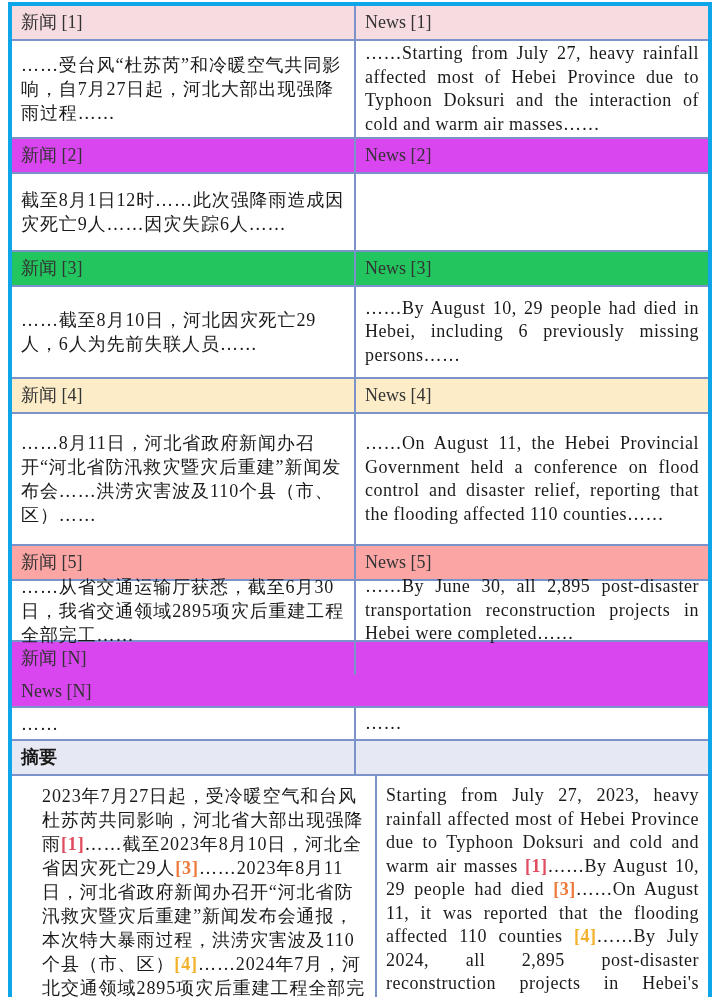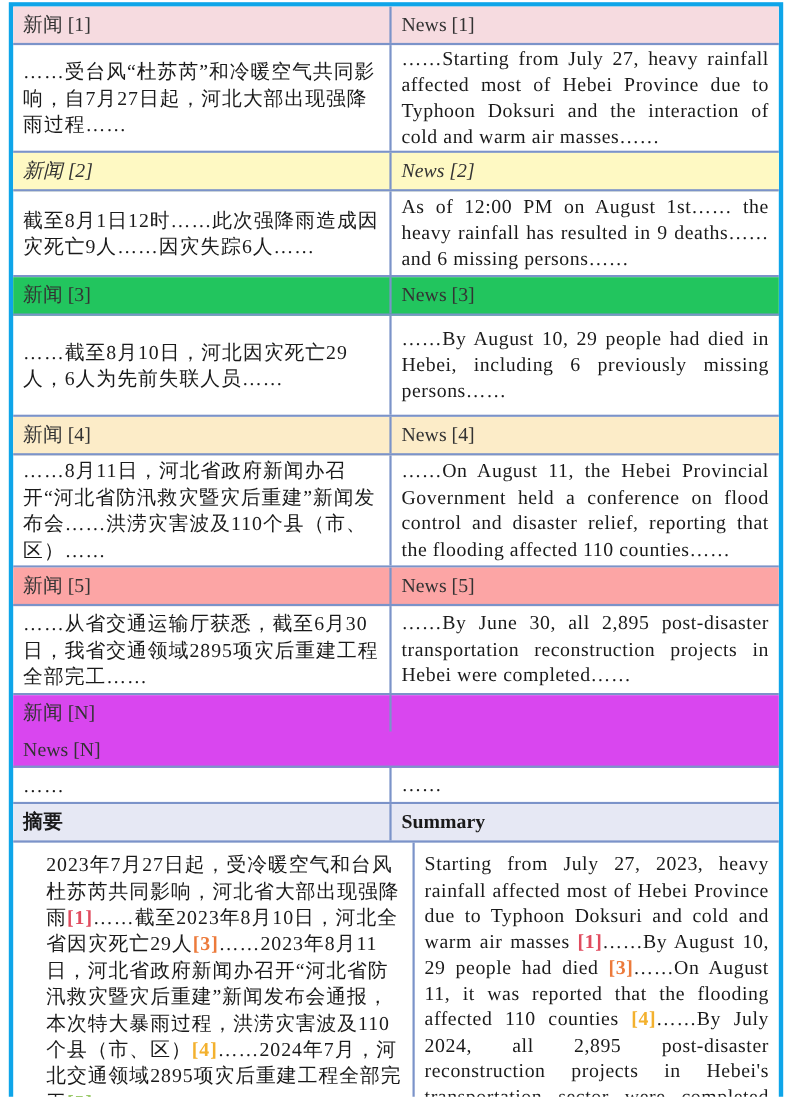--- a/index.html
+++ b/index.html
@@ -35,64 +35,61 @@
   </div>
   <div class="row body" style="height:98px;">
     <div class="cell left zh">
         <span>……受台风“杜苏芮”和冷暖空气共同影响，自7月27日起，河北大部出现强降雨过程……</span>
       </div>
     <div class="cell right en">
         <span>……Starting from July 27, heavy rainfall affected most of Hebei Province due to Typhoon Doksuri and the interaction of cold and warm air masses……</span>
       </div>
   </div>
 
-  <div class="row hdr" style="background:#fef9c3;font-style:italic;">
+  <div class="row hdr" style="background:#d946ef;">
     <div class="cell left">新闻 [2]</div>
     <div class="cell right">News [2]</div>
   </div>
   <div class="row body" style="height:78px;">
     <div class="cell left zh">
         <span>截至8月1日12时……此次强降雨造成因灾死亡9人……因灾失踪6人……</span>
-      </div>
-    <div class="cell right en">
-        <span>As of 12:00 PM on August 1st…… the heavy rainfall has resulted in 9 deaths…… and 6 missing persons……</span>
       </div>
   </div>
 
   <div class="row hdr" style="background:#22c55e;align-items:center;">
     <div class="cell left">新闻 [3]</div>
     <div class="cell right">News [3]</div>
   </div>
   <div class="row body" style="height:92px;">
     <div class="cell left zh">
         <span>……截至8月10日，河北因灾死亡29人，6人为先前失联人员……</span>
       </div>
     <div class="cell right en">
         <span>……By August 10, 29 people had died in Hebei, including 6 previously missing persons……</span>
       </div>
   </div>
 
   <div class="row hdr" style="background:#fcecc8;align-items:center;">
     <div class="cell left">新闻 [4]</div>
     <div class="cell right">News [4]</div>
   </div>
-  <div class="row body" style="height:102px;">
+  <div class="row body" style="height:132px;">
     <div class="cell left zh">
         <span>……8月11日，河北省政府新闻办召开“河北省防汛救灾暨灾后重建”新闻发布会……洪涝灾害波及110个县（市、区）……</span>
       </div>
     <div class="cell right en">
         <span>……On August 11, the Hebei Provincial Government held a conference on flood control and disaster relief, reporting that the flooding affected 110 counties……</span>
       </div>
   </div>
 
   <div class="row hdr" style="background:#fca5a5;">
     <div class="cell left">新闻 [5]</div>
     <div class="cell right">News [5]</div>
   </div>
-  <div class="row body" style="height:81px;">
+  <div class="row body" style="height:61px;">
     <div class="cell left zh">
         <span>……从省交通运输厅获悉，截至6月30日，我省交通领域2895项灾后重建工程全部完工……</span>
       </div>
     <div class="cell right en">
         <span>……By June 30, all 2,895 post-disaster transportation reconstruction projects in Hebei were completed……</span>
       </div>
   </div>
 
   <div class="row hdr" style="background:#d946ef;flex-direction:column;">
     <div class="cell left">新闻 [N]</div>
@@ -102,20 +99,19 @@
     <div class="cell left zh">
         <span>……</span>
       </div>
     <div class="cell right en">
         <span>……</span>
       </div>
   </div>
 
   <div class="row hdr bold" style="background:#e6e8f4;align-items:flex-end;">
     <div class="cell left">摘要</div>
-    <div class="cell right">Summary</div>
   </div>
   <div class="row body summary" style="height:238px;">
     <div class="cell left zh"><span>2023年7月27日起，受冷暖空气和台风杜苏芮共同影响，河北省大部出现强降雨</span><span class="cite c1">[1]</span><span>……截至2023年8月10日，河北全省因灾死亡29人</span><span class="cite c3">[3]</span><span>……2023年8月11日，河北省政府新闻办召开“河北省防汛救灾暨灾后重建”新闻发布会通报，本次特大暴雨过程，洪涝灾害波及110个县（市、区）</span><span class="cite c4">[4]</span><span>……2024年7月，河北交通领域2895项灾后重建工程全部完工</span><span class="cite c5">[5]</span><span>……</span></div>
     <div class="cell right en"><span>Starting from July 27, 2023, heavy rainfall affected most of Hebei Province due to Typhoon Doksuri and cold and warm air masses </span><span class="cite c1">[1]</span><span>……By August 10, 29 people had died </span><span class="cite c3">[3]</span><span>……On August 11, it was reported that the flooding affected 110 counties </span><span class="cite c4">[4]</span><span>……By July 2024, all 2,895 post-disaster reconstruction projects in Hebei's transportation sector were completed </span><span class="cite c5">[5]</span><span>……</span></div>
   </div>
 
 </div>
 
 </body></html>

